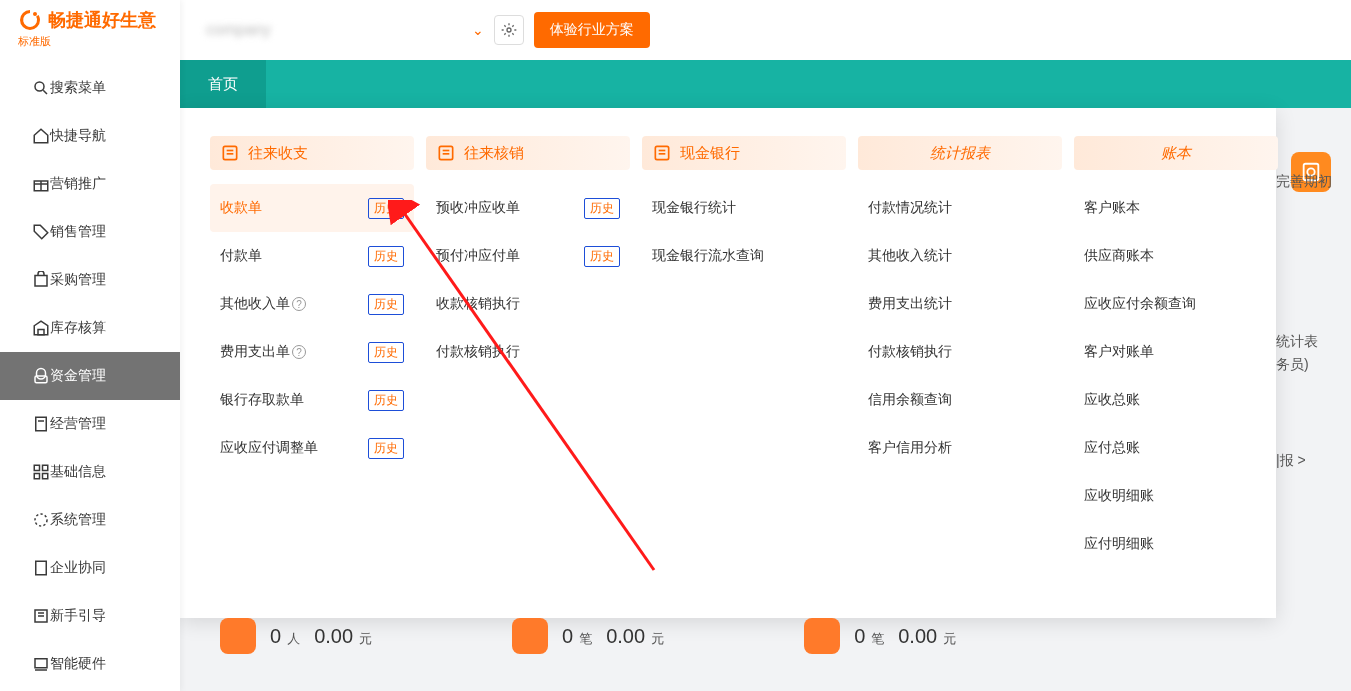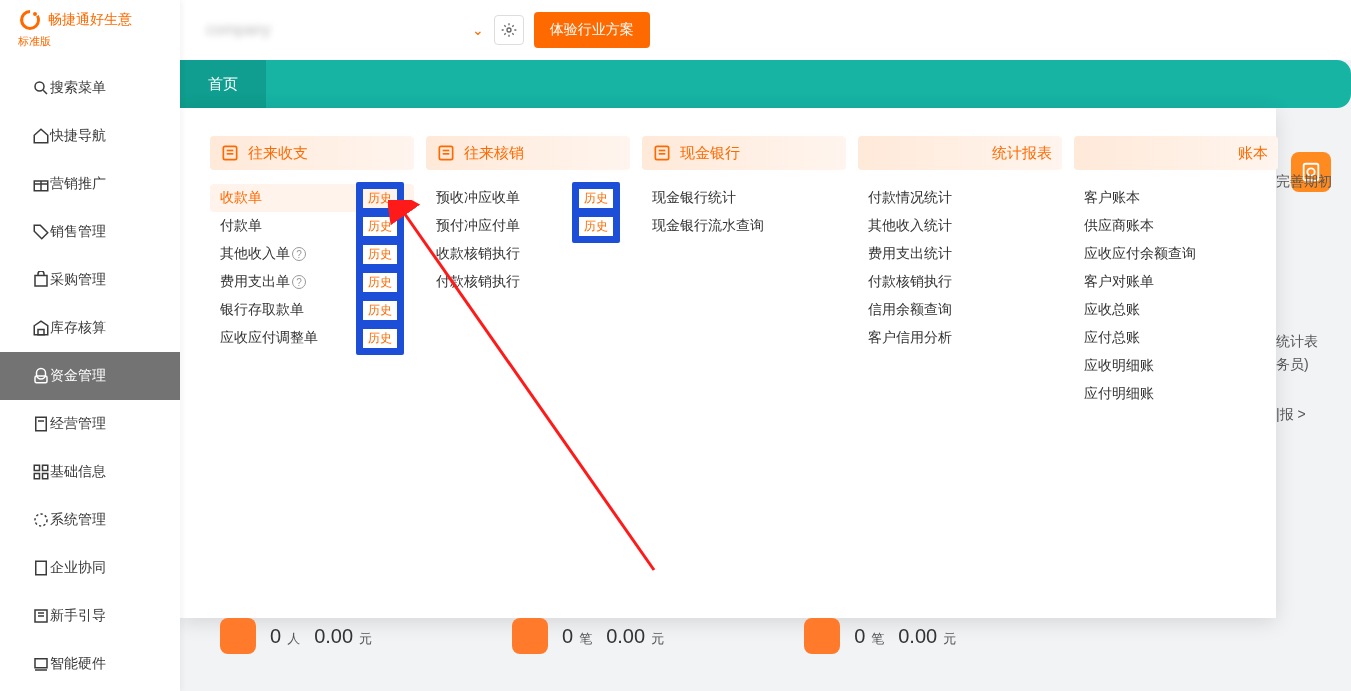--- a/index.html
+++ b/index.html
@@ -2,52 +2,52 @@
 <html><head>
 <meta charset="utf-8">
 <style>
 * { margin:0; padding:0; box-sizing:border-box; font-family:"Microsoft YaHei","PingFang SC",sans-serif; }
 body { background:#f2f3f5; width:1351px; height:691px; overflow:hidden; position:relative; }
 
 .sidebar { position:absolute; left:0; top:0; width:180px; height:100%; background:#fff; box-shadow:2px 0 6px rgba(0,0,0,.05); z-index:10; }
 .logo-area { height:60px; padding:8px 12px 2px 18px; }
 .logo-row { display:flex; align-items:center; gap:6px; }
 .logo-glyph { width:24px; height:24px; color:#ff6a00; }
-.logo-text { color:#ff6a00; font-size:14px; font-weight:400; }
+.logo-text { color:#ff6a00; font-size:18px; font-weight:700; }
 .logo-sub { color:#ff6a00; font-size:11px; margin-top:2px; }
 .nav { padding-top:4px; }
 .nav-item { display:flex; align-items:center; height:48px; padding:0 0 0 32px; gap:0; color:#3a3a3a; font-size:14px; cursor:pointer; }
 .nav-item.active { background:#737373; color:#fff; }
 .nav-ico { width:18px; height:18px; flex:0 0 18px; }
 
 .topbar { position:absolute; left:180px; top:0; right:0; height:60px; background:#fff; display:flex; align-items:center; padding:0 16px; gap:10px; }
 .company { width:260px; height:36px; border-radius:4px; display:flex; align-items:center; padding:0 10px; color:#bbb; gap:8px; filter:blur(3px); }
 .caret { color:#ff6a00; font-size:14px; margin-left:6px; }
 .gear { width:30px; height:30px; border:1px solid #ddd; border-radius:4px; display:flex; align-items:center; justify-content:center; color:#666; }
 .cta { height:36px; padding:8px 16px; background:#ff6a00; color:#fff; border:none; border-radius:4px; font-size:14px; }
 
-.tabstrip { position:absolute; left:180px; top:60px; right:0; height:48px; background:#17b3a3; display:flex; align-items:center;border-radius:14px; }
+.tabstrip { position:absolute; left:180px; top:60px; right:0; height:48px; background:#17b3a3; display:flex; align-items:center; }
 .tab { padding:0 28px; height:100%; display:flex; align-items:center; color:#fff; font-size:15px; background:#0f9e8f; }
 
 .mega { position:absolute; left:180px; top:108px; width:1096px; height:510px; background:#fff; box-shadow:0 4px 20px rgba(0,0,0,.12); padding:28px 12px 18px 30px; }
 .cols { display:flex; gap:12px; }
 .col { flex:0 0 204px; }
 .col-head { height:34px; display:flex; align-items:center; gap:8px; padding:0 10px; background:linear-gradient(90deg,#ffe9d9 0%,#fff5ee 100%); border-radius:4px; margin-bottom:14px; }
-.col-head.noicon { justify-content:flex-end; }
+.col-head.noicon { justify-content:center;font-style:italic; }
 .col-head-ico { width:20px; height:20px; color:#ff6a00; }
 .col-title { color:#ff6a00; font-size:15px; font-weight:500; }
 .menu-list { display:flex; flex-direction:column; }
-.menu-row { height:28px; display:flex; align-items:center; justify-content:space-between; padding:0 10px 0 10px; font-size:14px; color:#333; cursor:pointer; border-radius:4px; }
+.menu-row { height:48px; display:flex; align-items:center; justify-content:space-between; padding:0 10px 0 10px; font-size:14px; color:#333; cursor:pointer; border-radius:4px; }
 .menu-row.sel { background:#fff3eb; color:#ff6a00; }
 .menu-label { display:flex; align-items:center; gap:2px; }
 .help { display:inline-flex; width:14px; height:14px; border:1px solid #999; border-radius:50%; font-size:10px; align-items:center; justify-content:center; color:#999; }
-.hist { border:7px solid #1d4ed8; color:#ff6a00; font-size:12px; padding:1px 5px; border-radius:2px; }
+.hist { border:1px solid #1d4ed8; color:#ff6a00; font-size:12px; padding:1px 5px; border-radius:2px; }
 
 .right-peek { position:absolute; right:0; top:170px; width:75px; color:#555; font-size:14px; line-height:1.6; }
-.peek-item { margin-bottom:28px; }
+.peek-item { margin-bottom:74px; }
 .peek-badge { position:absolute; right:20px; top:152px; width:40px; height:40px; background:#ff8a1f; border-radius:8px; display:flex; align-items:center; justify-content:center; color:#fff; }
 
 .bottom-cards { position:absolute; left:220px; top:606px; right:30px; height:60px; display:flex; gap:140px; }
 .bc { display:flex; align-items:center; gap:14px; }
 .bc-ico { width:36px; height:36px; background:#ff7a2a; border-radius:8px; }
 .bc-text { display:flex; align-items:baseline; gap:14px; color:#333; font-size:15px; }
 .bc-small { font-size:13px; color:#555; margin-left:-8px; }
 .bc-num { font-size:20px; }
 
 .arrow { position:absolute; left:388px; top:200px; width:280px; height:380px; pointer-events:none; z-index:50; }

